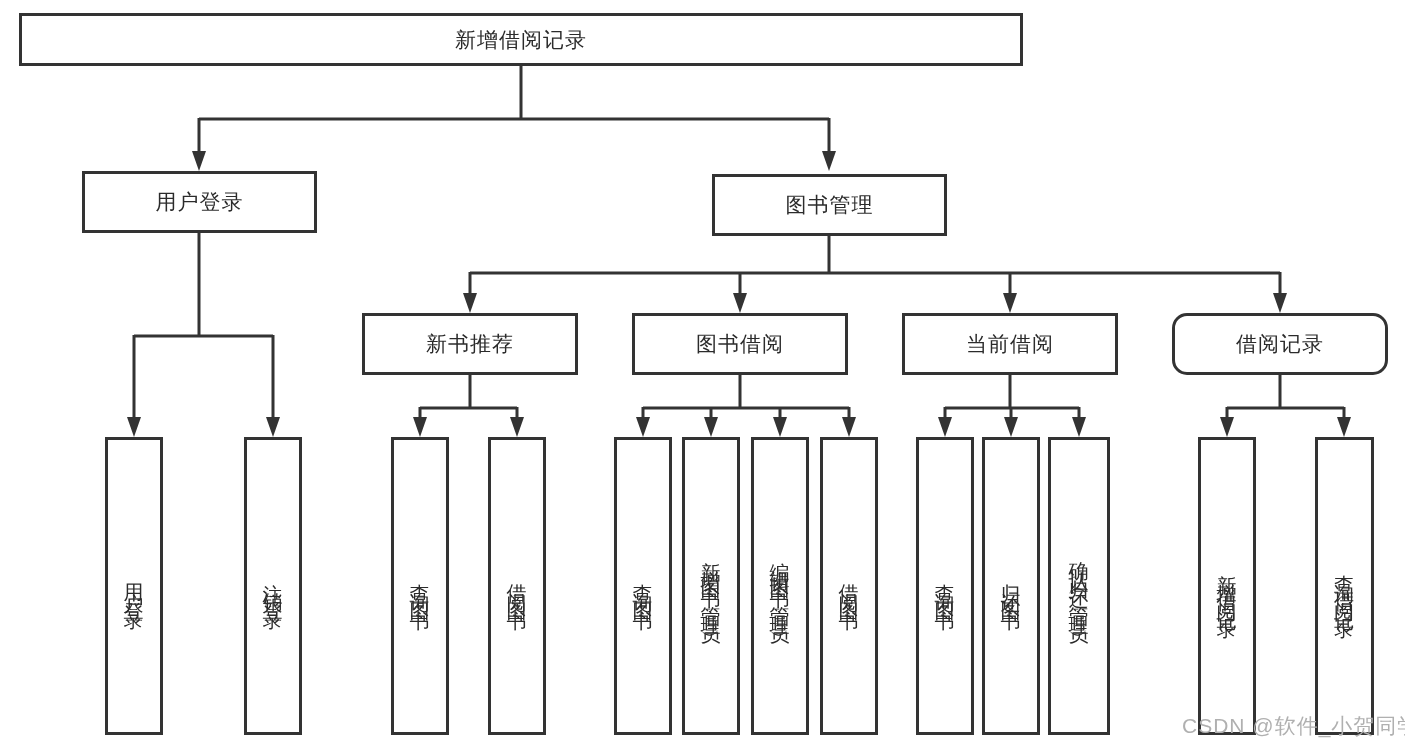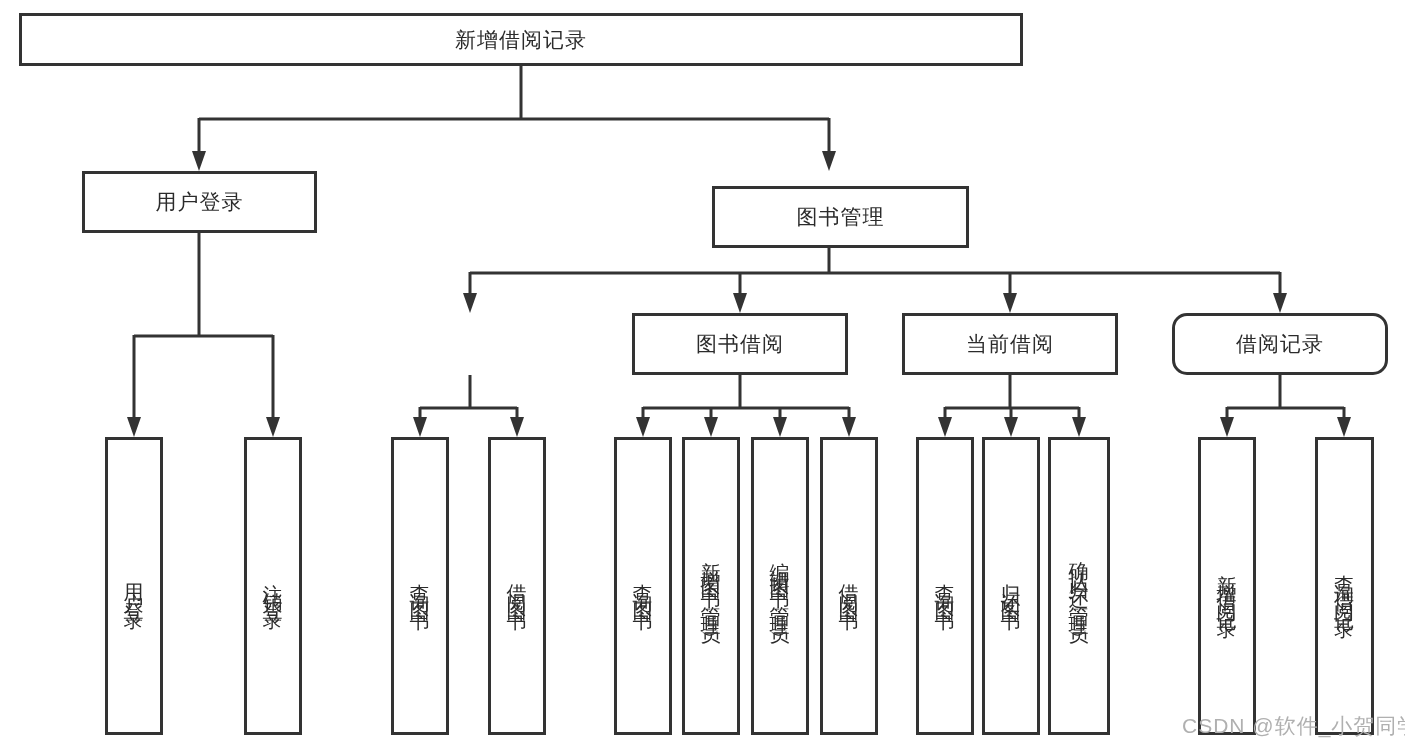--- a/index.html
+++ b/index.html
@@ -88,22 +88,23 @@
       <polygon points="1004,417 1018,417 1011,437"></polygon>
       <polygon points="1072,417 1086,417 1079,437"></polygon>
       <polygon points="1220,417 1234,417 1227,437"></polygon>
       <polygon points="1337,417 1351,417 1344,437"></polygon>
     </g>
   </svg>
 
   <div class="hnode" style="left:19px; top:13px; width:1004px; height:53px;">新增借阅记录</div>
 
   <div class="hnode" style="left:82px; top:171px; width:235px; height:62px;">用户登录</div>
-  <div class="hnode" style="left:712px; top:186px; width:257px; height:62px;">图书管理</div>
+  <div class="hnode" style="left:712px; top:174px; width:235px; height:62px;">图书管理</div>
 
+  <div class="hnode" style="left:362px; top:313px; width:216px; height:62px;">新书推荐</div>
   <div class="hnode" style="left:632px; top:313px; width:216px; height:62px;font-family:Liberation Serif, serif;">图书借阅</div>
   <div class="hnode" style="left:902px; top:313px; width:216px; height:62px;">当前借阅</div>
   <div class="hnode" style="left:1172px; top:313px; width:216px; height:62px;border-radius:15px;">借阅记录</div>
 
   <div class="vnode" style="left:105px; top:437px; width:58px; height:298px;">
     <span>用户登录</span>
   </div>
   <div class="vnode" style="left:244px; top:437px; width:58px; height:298px;">
     <span>注销登录</span>
   </div>

